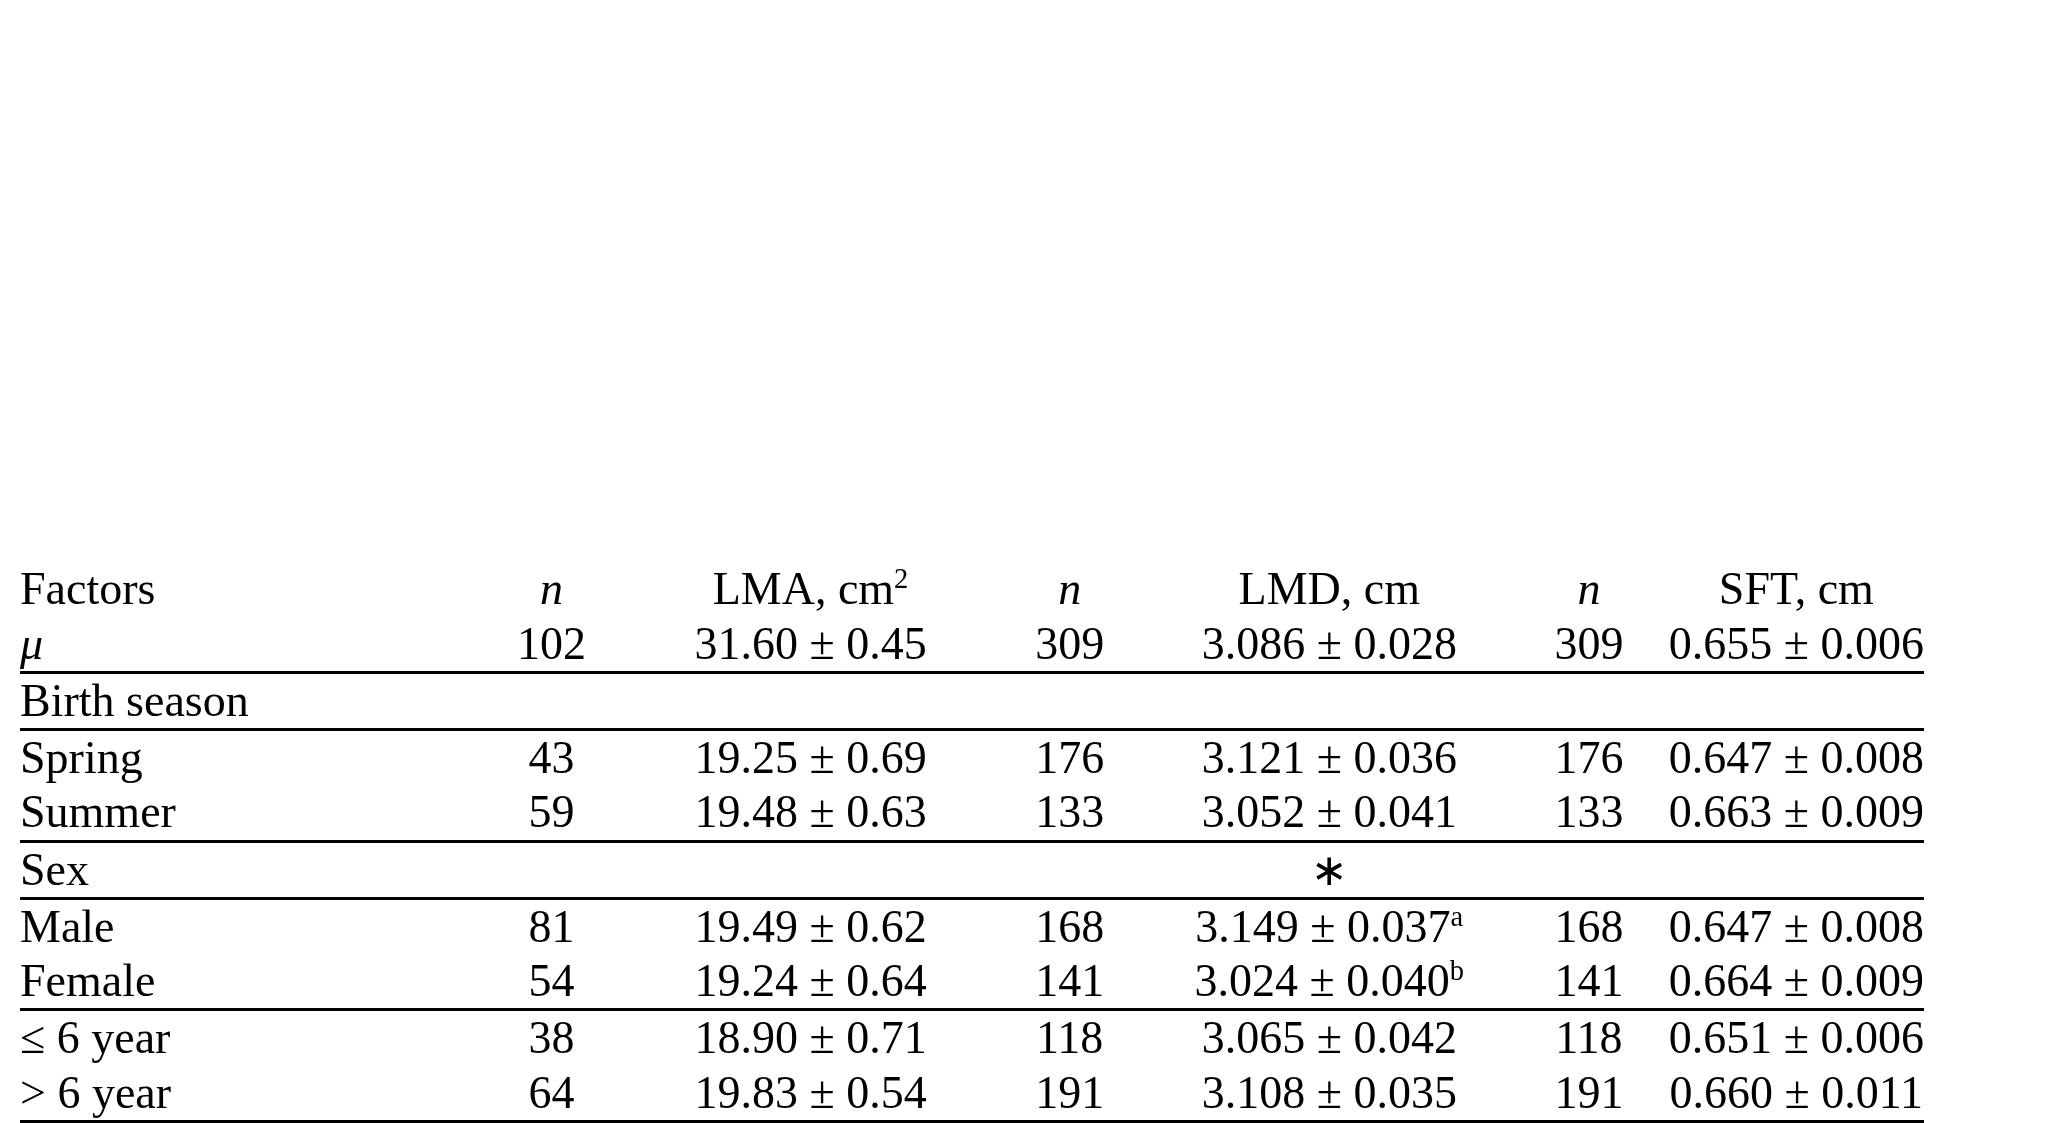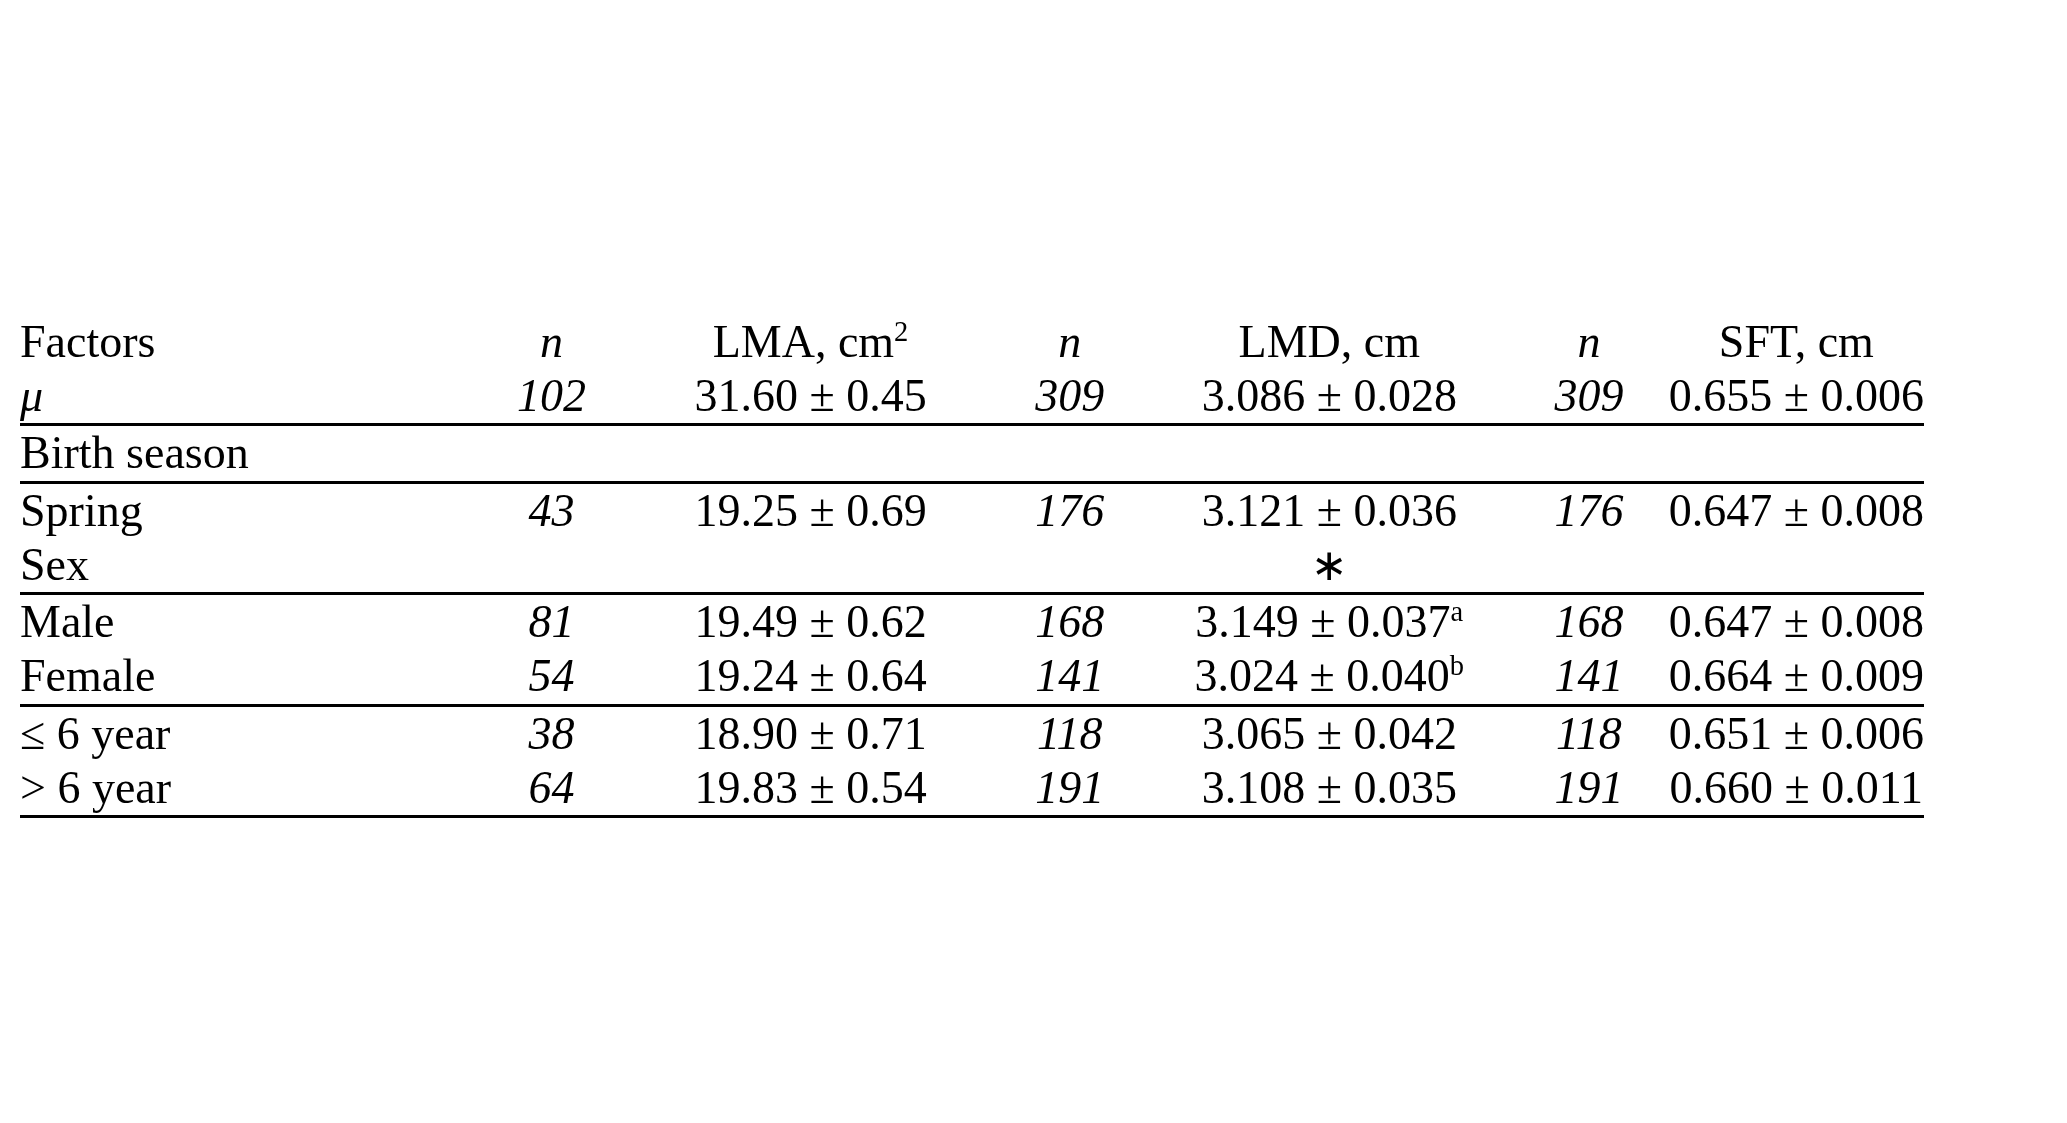--- a/index.html
+++ b/index.html
@@ -14,42 +14,42 @@
     color: #000000;
     overflow: hidden;
   }
   .sheet {
     box-sizing: border-box;
     width: 1944px;
     height: 1123px;
     padding: 10px 20px 0 20px;
     display: flex;
     flex-direction: column;
-    justify-content: center;
+    justify-content: flex-end;
     border-radius: 17px;
   }
   table.stats {
     width: 100%;
     border-collapse: collapse;
     font-size: 46px;
     line-height: 1.18;
   }
   table.stats td, table.stats th {
     padding: 0;
     font-weight: normal;
     vertical-align: baseline;
     white-space: nowrap;
   }
   
   col.c-factor { width: 24.0%; }
   col.c-n      { width: 8.5%; }
   col.c-val    { width: 19.0%; }
   
   .factor-cell { text-align: left; padding-left: 8px; }
-  .n-cell      { text-align: center; font-style: italic; }
+  .n-cell      { text-align: center; }
   .val-cell    { text-align: center; }
   .rule-bottom td {
     border-bottom: 3px solid #000;
   }
   .data td {
     padding-top: 7px;
     padding-bottom: 7px;
   }
   .group td {
     padding-top: 14px;
@@ -113,20 +113,29 @@
       <tr class="data first-of-block">
         <td class="factor-cell indent">Spring</td>
         <td class="n-cell">43</td>
         <td class="val-cell">19.25 ± 0.69</td>
         <td class="n-cell">176</td>
         <td class="val-cell">3.121 ± 0.036</td>
         <td class="n-cell">176</td>
         <td class="val-cell">0.647 ± 0.008</td>
       </tr>
 
+      <tr class="data rule-bottom last-of-block">
+        <td class="factor-cell indent">Summer</td>
+        <td class="n-cell">59</td>
+        <td class="val-cell">19.48 ± 0.63</td>
+        <td class="n-cell">133</td>
+        <td class="val-cell">3.052 ± 0.041</td>
+        <td class="n-cell">133</td>
+        <td class="val-cell">0.663 ± 0.009</td>
+      </tr>
 
       <tr class="group rule-bottom">
         <td class="factor-cell">Sex</td>
         <td class="n-cell"></td>
         <td class="val-cell"></td>
         <td class="n-cell"></td>
         <td class="star-cell">∗</td>
         <td class="n-cell"></td>
         <td class="val-cell"></td>
       </tr>

